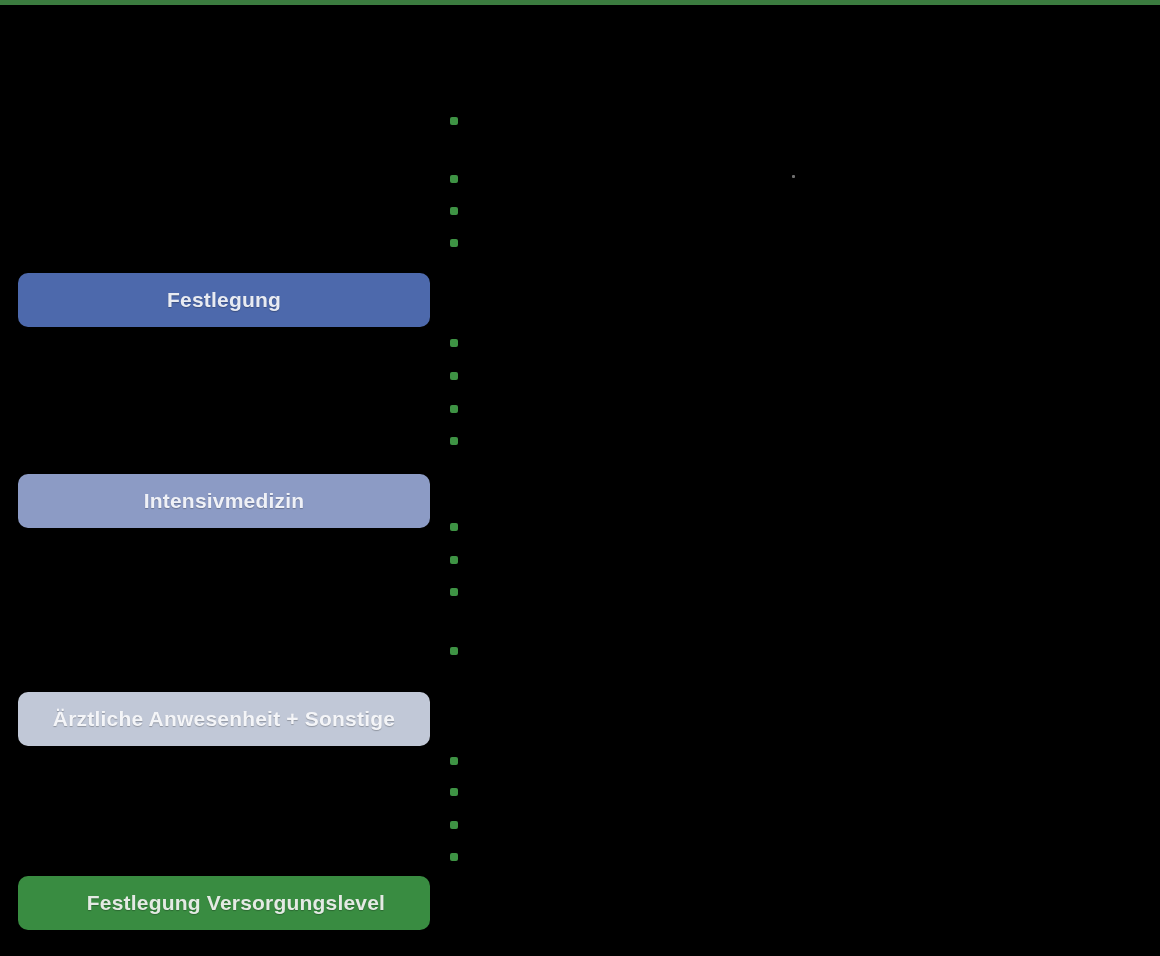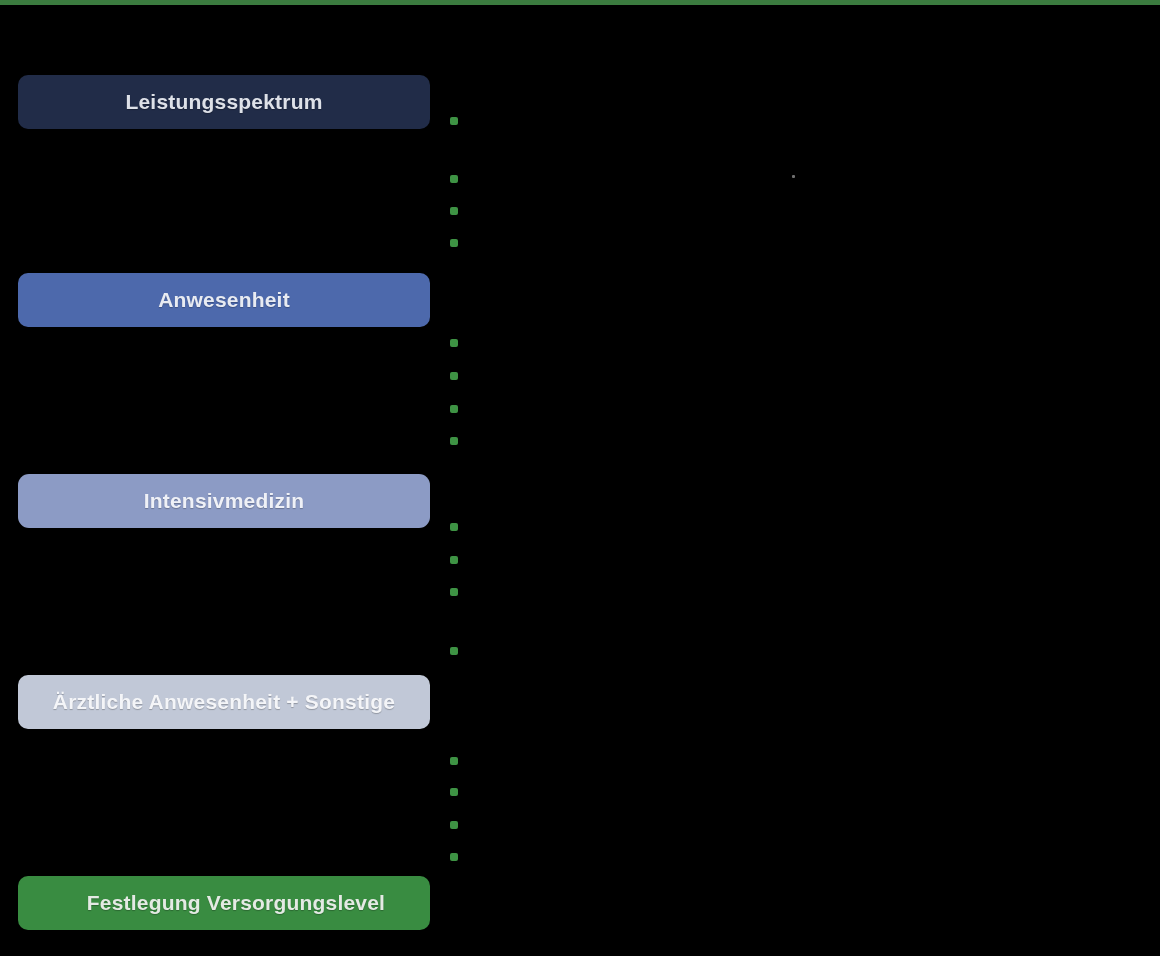--- a/index.html
+++ b/index.html
@@ -36,21 +36,21 @@
   .stage-label {
     font-size: 21px;
     font-weight: bold;
     letter-spacing: 0.2px;
     white-space: nowrap;
     text-shadow: 0 1px 1px rgba(0,0,0,0.25);
   }
   .stage-1 { top: 75px; }
   .stage-2 { top: 273px; }
   .stage-3 { top: 474px; }
-  .stage-4 { top: 675px; text-align: right; }
+  .stage-4 { top: 692px; text-align: right; }
   .stage-5 { top: 876px; padding-left: 24px; }
   .dot {
     position: absolute;
     width: 8px;
     height: 8px;
     border-radius: 2px;
   }
   .artifact {
     position: absolute;
     left: 792px;
@@ -61,29 +61,26 @@
     border-radius: 1px;
   }
 </style>
 </head>
 <body>
 
 <div id="canvas">
 
   <div class="top-rule" style="background-color: rgb(59, 123, 63);"></div>
 
-  <div class="stage-box stage-1" style="background-color: rgb(33, 44, 72);">
-    <span class="stage-label" style="color: rgb(222, 225, 232);">Leistungsspektrum</span>
+
+  <div class="stage-box stage-2" style="background-color: rgb(77, 105, 172);">
+    <span class="stage-label" style="color: rgb(232, 235, 242);">Festlegung</span>
   </div>
 
-  <div class="stage-box stage-2" style="background-color: rgb(77, 105, 172);">
-    <span class="stage-label" style="color: rgb(232, 235, 242);">Anwesenheit</span>
-  </div>
-
-  <div class="stage-box stage-3" style="background-color: rgb(140, 155, 197); border-radius: 11px;">
+  <div class="stage-box stage-3" style="background-color: rgb(140, 155, 197);">
     <span class="stage-label" style="color: rgb(239, 241, 247);">Intensivmedizin</span>
   </div>
 
   <div class="stage-box stage-4" style="background-color: rgb(193, 200, 215);">
     <span class="stage-label" style="color: rgb(244, 245, 248);">Ärztliche Anwesenheit + Sonstige</span>
   </div>
 
   <div class="stage-box stage-5" style="background-color: rgb(57, 140, 65);">
     <span class="stage-label" style="color: rgb(228, 234, 228);">Festlegung Versorgungslevel</span>
   </div>

